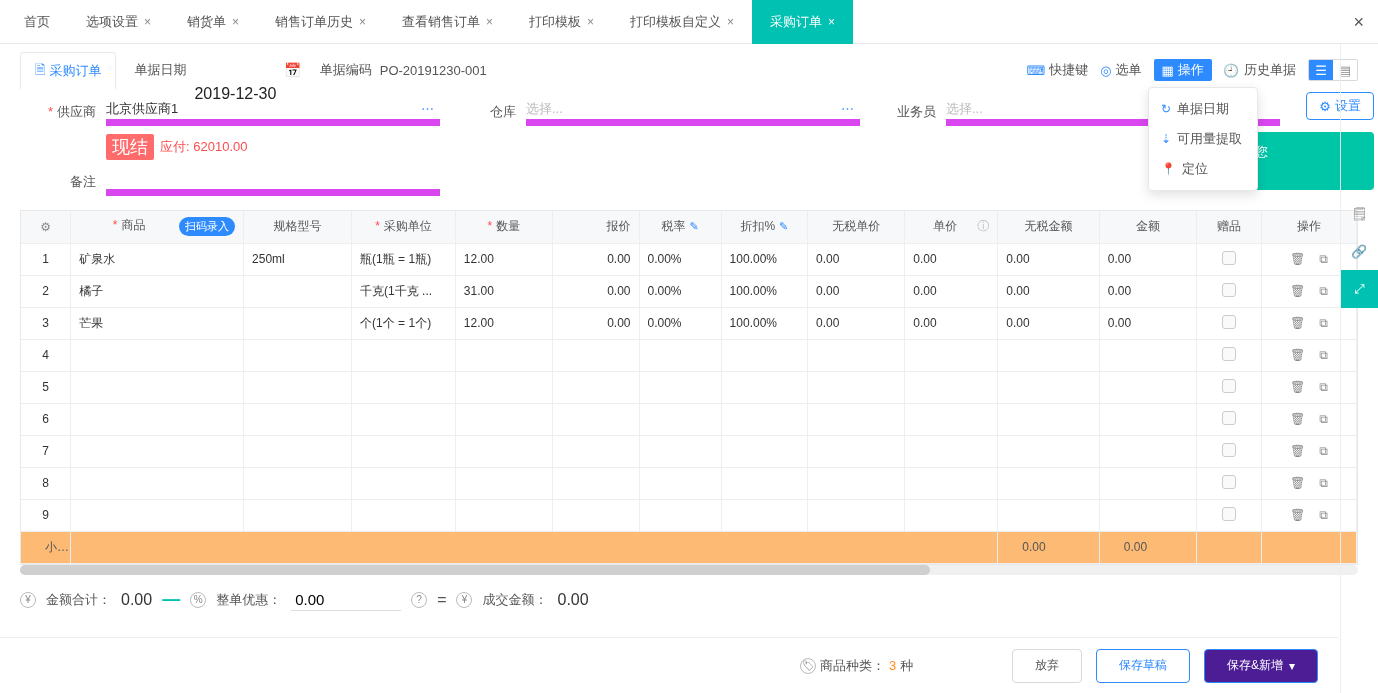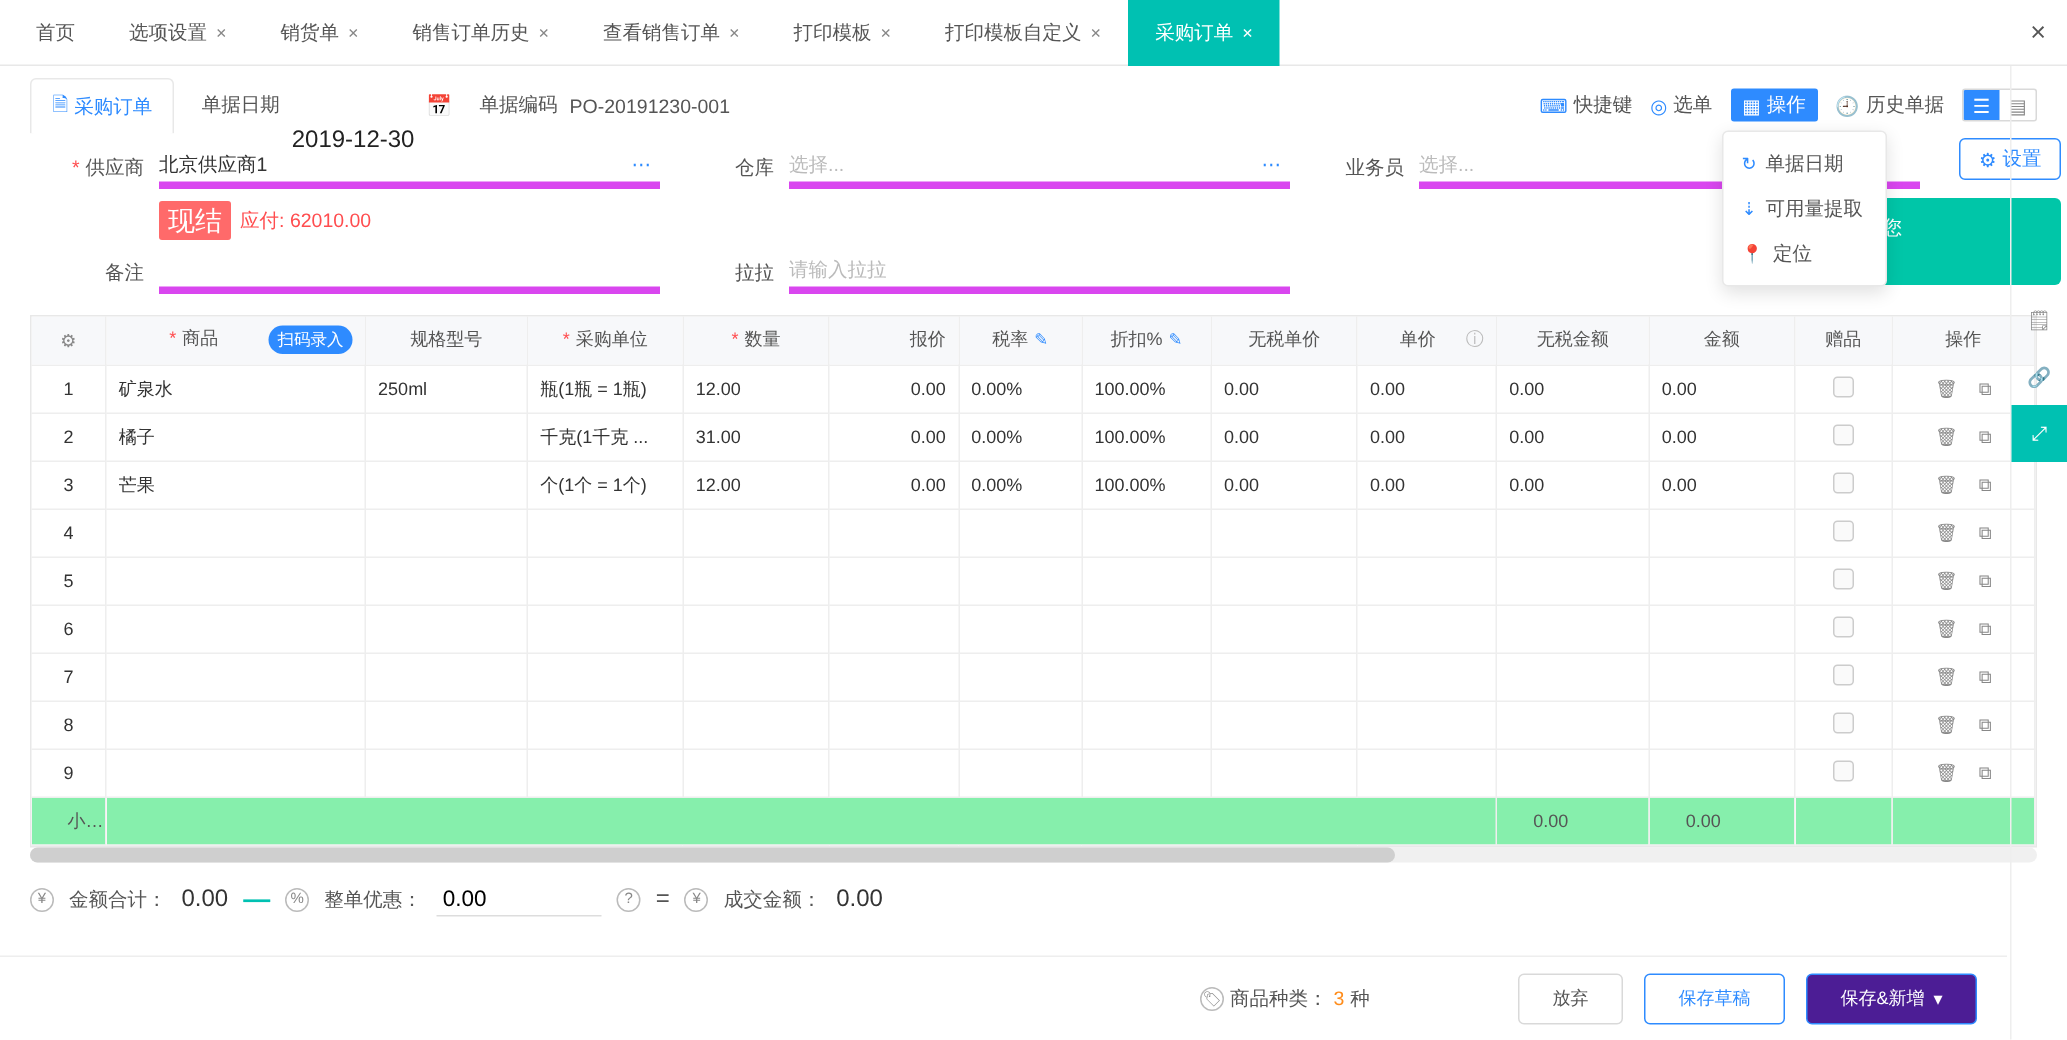--- a/index.html
+++ b/index.html
@@ -25,21 +25,21 @@
   .view-toggle span { width: 24px; height: 20px; display: flex; align-items: center; justify-content: center; color: #888; }
   .view-toggle span.on { background: #2e8bff; color: #fff; }
   .dropdown { position: absolute; top: 28px; right: 100px; width: 110px; background: #fff; border: 1px solid #e8e8e8; border-radius: 4px; box-shadow: 0 4px 12px rgba(0,0,0,.12); padding: 6px 0; z-index: 20; }
   .dropdown div { display: flex; align-items: center; gap: 6px; padding: 6px 12px; color: #555; cursor: pointer; }
   .dropdown div .ci { color: #2e8bff; font-size: 12px; }
   .form-area { position: relative; padding: 4px 20px 10px; }
   .row { display: flex; align-items: center; }
   .field { display: flex; align-items: center; width: 420px; padding: 4px 0; }
   .field .label { width: 86px; text-align: right; padding-right: 10px; color: #555; }
   .req::before { content: "*"; color: #ff4d4f; margin-right: 4px; }
-  .field .value { flex: 1; display: flex; align-items: center; color: #333; border-bottom: 5px solid #d946ef; height: 28px; }
+  .field .value { flex: 1; display: flex; align-items: center; color: #333; border-bottom: 7px solid #d946ef; height: 28px; }
   .field .more { color: #2e8bff; margin-left: auto; padding-right: 6px; cursor: pointer; }
   .placeholder { color: #bbb; }
   .badge { background: #ff6a6a; color: #fff; padding: 1px 6px; border-radius: 2px; font-size: 18px; margin-right: 6px; }
   .due { color: #ff4d4f; }
   .settings-btn { position: absolute; right: 4px; top: 2px; border: 1px solid #2e8bff; color: #2e8bff; border-radius: 4px; padding: 4px 12px; background: #fff; display: flex; align-items: center; gap: 4px; cursor: pointer; }
   .banner { position: absolute; right: 4px; top: 42px; width: 208px; height: 58px; background: #00c6a8; color: #fff; padding: 10px 14px; border-radius: 4px; font-size: 13px; line-height: 1.5; }
   .banner .bar { position: absolute; left: 8px; top: 12px; width: 3px; height: 14px; background: #fff; }
   .banner .text1 { padding-left: 10px; }
   .table-wrap { margin: 0 20px; border: 1px solid #e8e8e8; }
   table { border-collapse: collapse; width: 100%; table-layout: fixed; }
@@ -60,21 +60,21 @@
   .col-neta { width: 94px; }
   .col-amt { width: 90px; }
   .col-gift { width: 60px; text-align: center; }
   .col-op { width: 88px; text-align: center; }
   .scan-chip { background: #2e8bff; color: #fff; font-size: 11px; padding: 2px 6px; border-radius: 10px; float: right; }
   .hdr-icon { color: #2e8bff; margin-left: 4px; font-size: 11px; }
   .info-icon { color: #bbb; float: right; }
   .gear { color: #888; }
   .op-icons { display: flex; justify-content: center; gap: 14px; color: #888; }
   .checkbox { width: 14px; height: 14px; border: 1px solid #ccc; border-radius: 3px; display: inline-block; background: #fafafa; }
-  tfoot td { background: #86efac; color: #555; font-weight: 500; padding-left: 24px; }
+  tfoot td { background: #fdba74; color: #555; font-weight: 500; padding-left: 24px; }
   .hscroll { height: 10px; background: #f0f0f0; margin: 0 20px; border-radius: 5px; position: relative; }
   .hscroll .thumb { position: absolute; left: 0; top: 0; height: 10px; width: 68%; background: #cfcfcf; border-radius: 5px; }
   .totals { display: flex; align-items: center; gap: 10px; padding: 14px 20px; color: #555; }
   .totals .amt { font-size: 16px; color: #333; }
   .minus { color: #00c1b2; font-size: 18px; font-weight: bold; }
   .eq { font-size: 16px; }
   .totals input { border: none; border-bottom: 1px solid #ddd; width: 110px; font-size: 15px; padding: 2px 4px; outline: none; }
   .circ { display:inline-flex; width:16px; height:16px; border:1px solid #bbb; border-radius:50%; align-items:center; justify-content:center; font-size:10px; color:#888; }
   .footer { position: absolute; left: 0; right: 40px; bottom: 0; height: 56px; border-top: 1px solid #eee; display: flex; align-items: center; justify-content: flex-end; gap: 14px; padding: 0 20px; background: #fff; }
   .footer .summary { margin-right: auto; margin-left: 780px; color: #555; display:flex; align-items:center; gap:4px;}
@@ -213,26 +213,20 @@
         <span class="badge">现结</span>
         <span class="due"><span>应付:</span> <span>62010.00</span></span>
       </span>
     </div>
   </div>
 
   <div class="row">
     <div class="field">
       <span class="label">备注</span>
       <span class="value"></span>
-    </div>
-    <div class="field">
-      <span class="label">拉拉</span>
-      <span class="value">
-          <span class="placeholder">请输入拉拉</span>
-        </span>
     </div>
   </div>
 
   <div class="banner">
     <span class="bar"></span>
     <div class="text1">以销定采，您</div>
     <div>单将商品快速</div>
   </div>
 </div>
 

